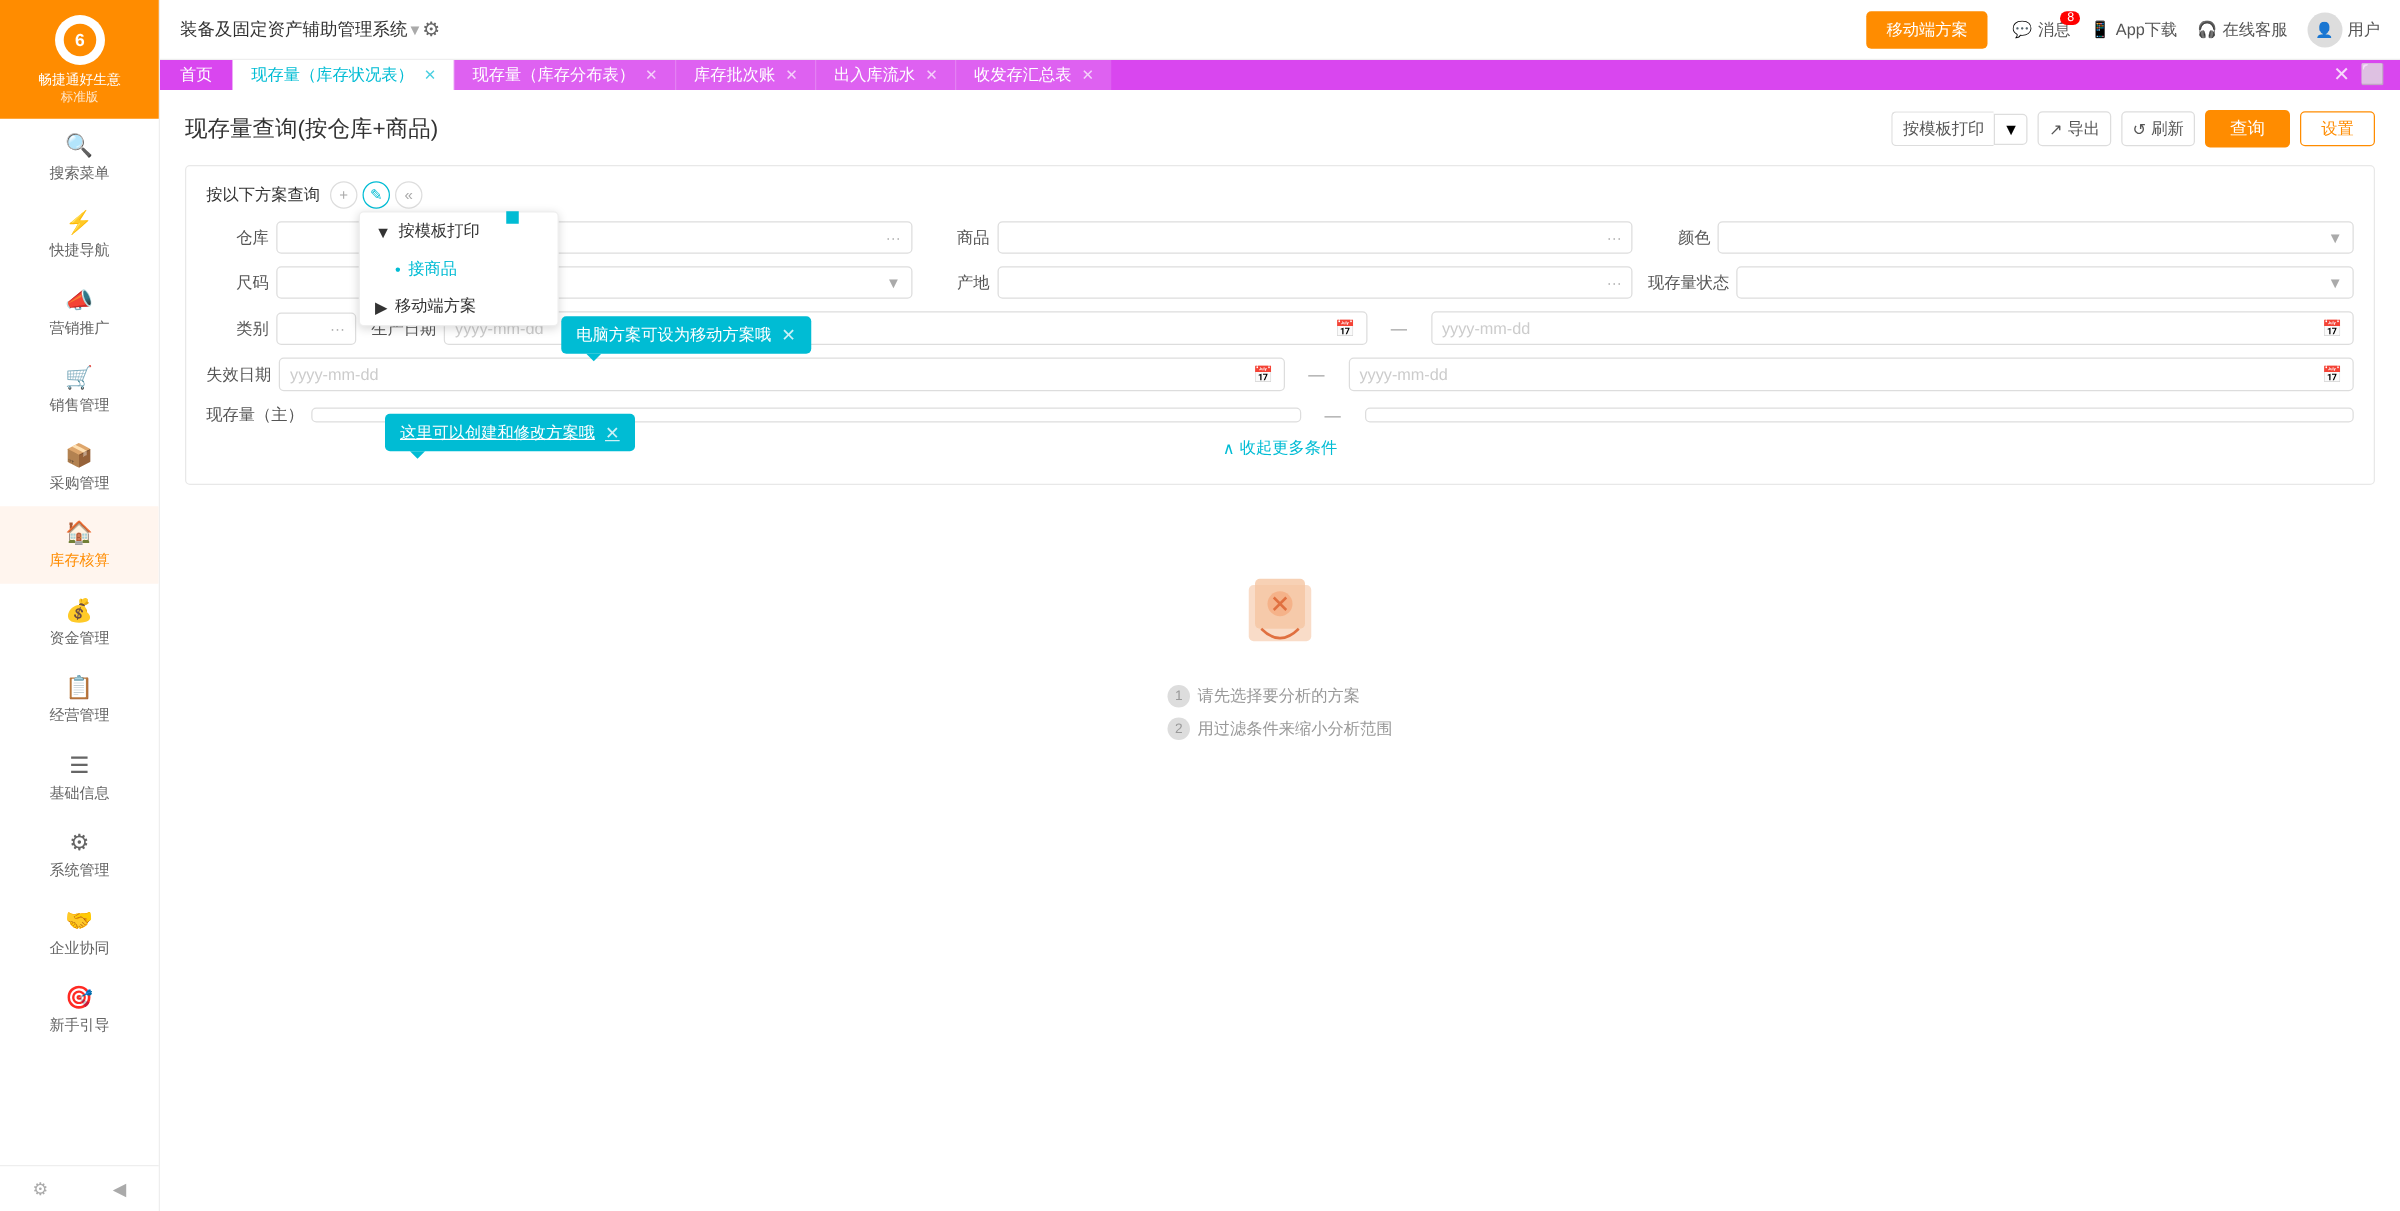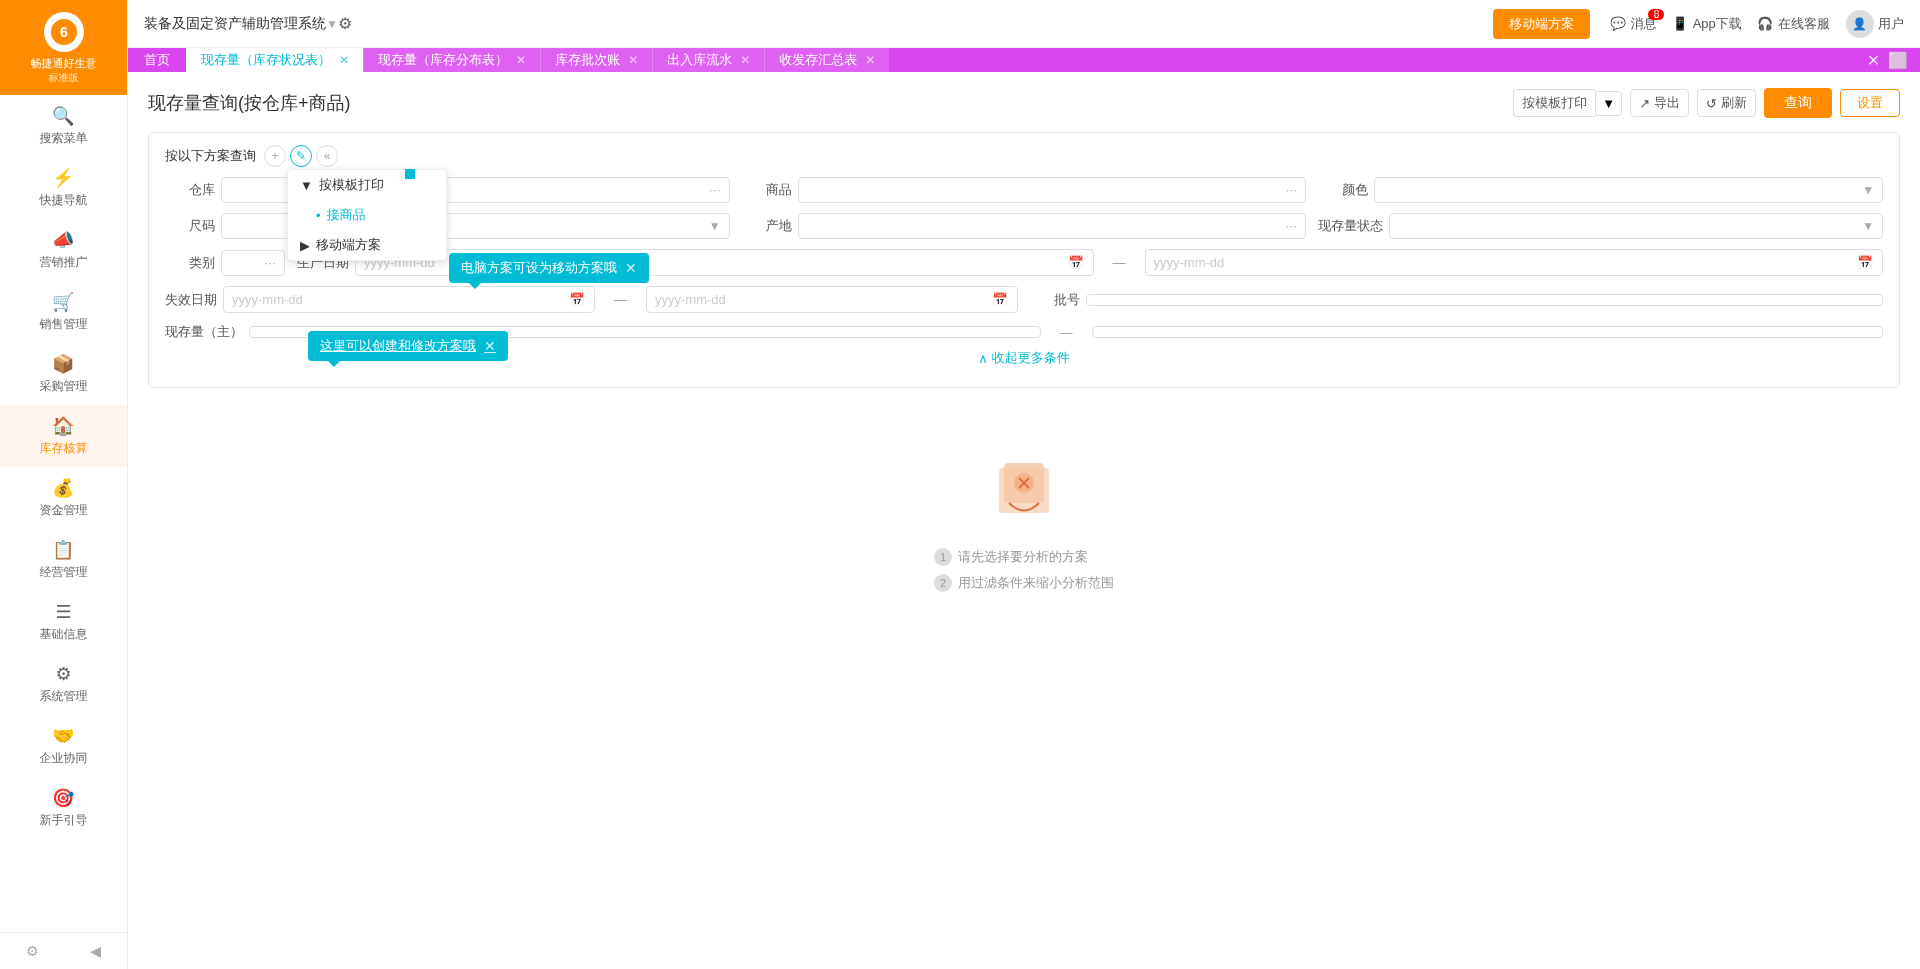--- a/index.html
+++ b/index.html
@@ -555,26 +555,20 @@
                   <span style="color:#ccc;">yyyy-mm-dd</span>
                   <span class="cal-icon">📅</span>
                 </div>
                 <span class="field-range-sep">—</span>
                 <div class="field-input">
                   <span style="color:#ccc;">yyyy-mm-dd</span>
                   <span class="cal-icon">📅</span>
                 </div>
               </div>
             </div>
-            <div class="filter-field">
-              <span class="field-label">批号</span>
-              <div class="field-input" style="flex:1;">
-                <span></span>
-              </div>
-            </div>
           </div>
 
           <div class="filter-row">
             <div class="filter-field">
               <span class="field-label">现存量（主）</span>
               <div class="field-range">
                 <div class="field-input" style="min-width:120px;"></div>
                 <span class="field-range-sep">—</span>
                 <div class="field-input" style="min-width:120px;"></div>
               </div>

